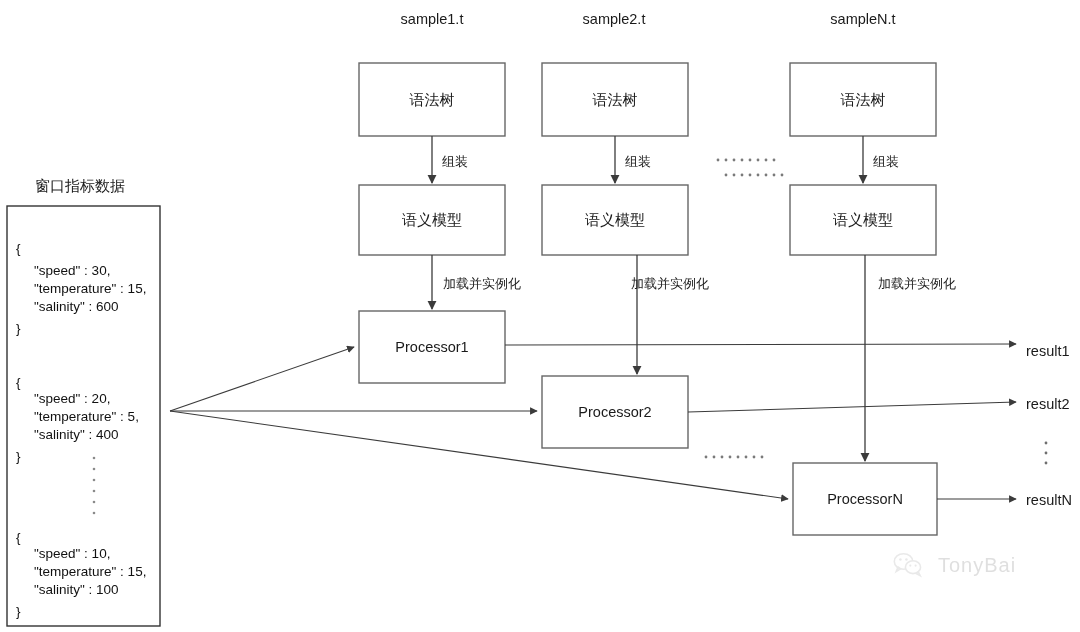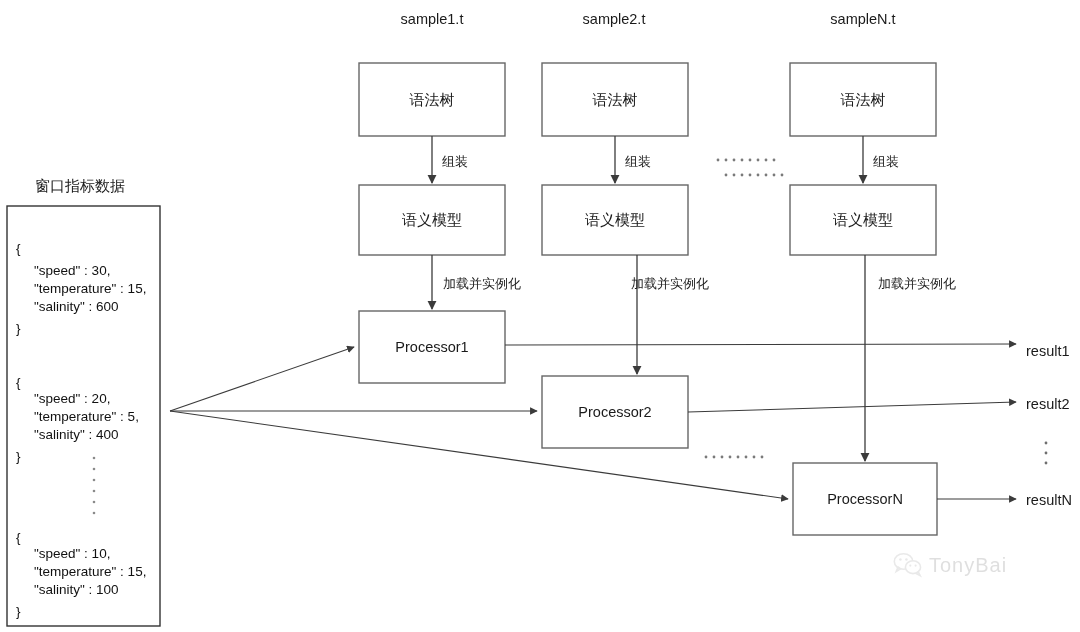--- a/index.html
+++ b/index.html
@@ -63,21 +63,21 @@
     font-family: "Liberation Sans", "DejaVu Sans", sans-serif;
     font-size: 13.5px;
     fill: #111111;
   }
   .watermark {
     position: absolute;
     left: 893px;
     top: 552px;
     display: flex;
     align-items: center;
-    gap: 6px;
+    gap: 15px;
     opacity: 0.45;
     pointer-events: none;
   }
   .watermark .wm-text {
     font-family: "Liberation Sans", "DejaVu Sans", sans-serif;
     font-size: 20px;
     color: #b9b9b9;
     letter-spacing: 1px;
   }
 </style>

